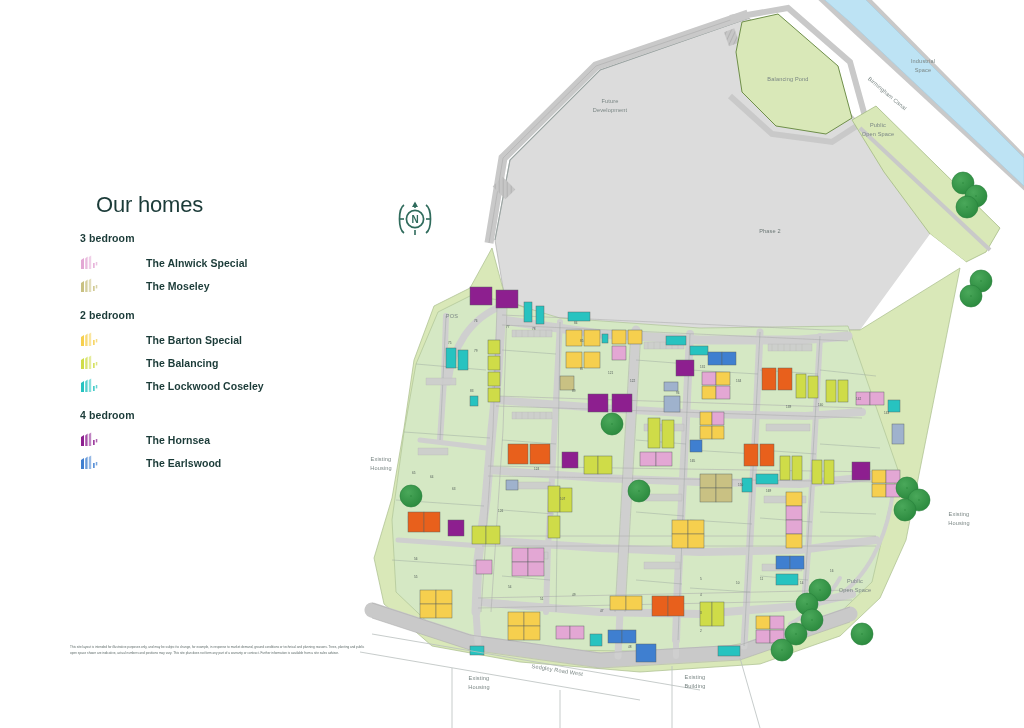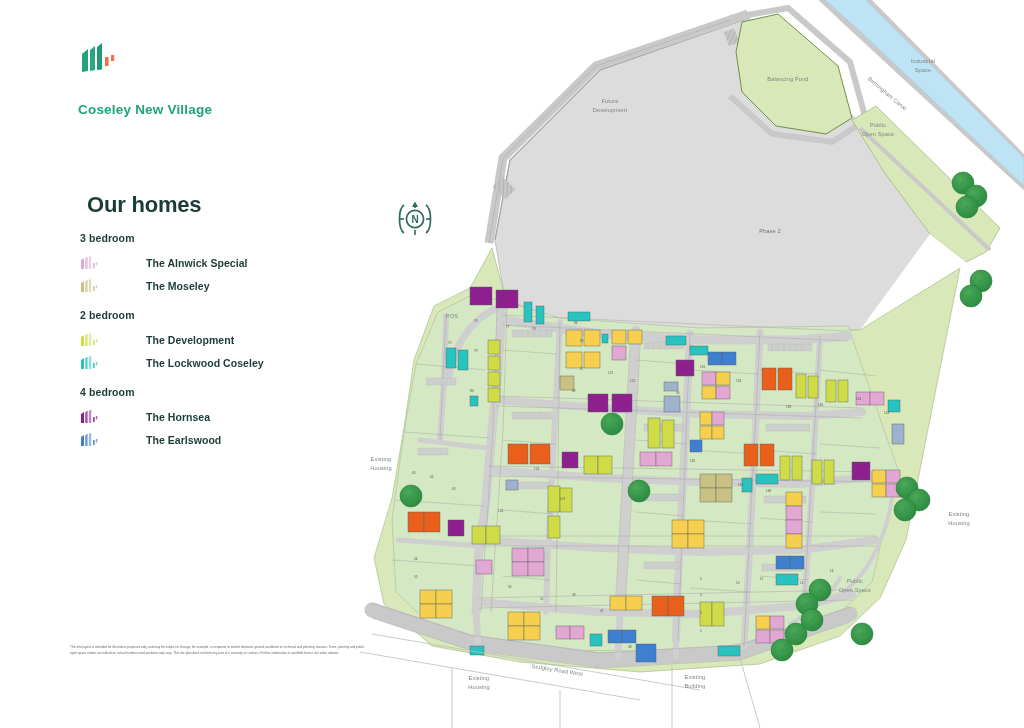--- a/index.html
+++ b/index.html
@@ -17,21 +17,21 @@
 
   #brand{position:absolute;left:78px;top:40px;width:240px;}
   #brand-mark{width:48px;height:40px;position:relative;}
   #brand-name{
     margin-top:22px;font-size:13.5px;font-weight:700;letter-spacing:.2px;
     color:#20a37a;
   }
 
   #legend{position:absolute;left:80px;top:192px;width:240px;}
   #legend h1{
-    font-size:22px;font-weight:700;letter-spacing:-.2px;margin:0 0 14px 7px;
+    font-size:22px;font-weight:400;letter-spacing:-.2px;margin:0 0 14px 16px;
     color:#1b3b38;
   }
   .bed-head{
     font-size:10.5px;font-weight:700;color:#1b3b38;margin:12px 0 7px 0;
     letter-spacing:.1px;
   }
   .bed-head:first-of-type{margin-top:0;}
   .lrow{display:flex;align-items:center;height:23px;gap:36px;}
   .lswatch{width:22px;height:15px;margin-right:8px;flex:0 0 22px;}
   .lname{font-size:10.5px;font-weight:700;color:#1b3b38;letter-spacing:.05px;}
@@ -56,34 +56,20 @@
   }
   #compass{position:absolute;left:392px;top:196px;width:46px;height:46px;}
 </style>
 </head>
 <body>
 
 <div id="page">
 
   <div id="left-panel">
 
-    <div id="brand">
-      <div id="brand-mark">
-        <svg width="48" height="40" viewBox="0 0 48 40">
-          <g>
-            <path d="M4 32 L4 14 L10 9 L10 31 Z" fill="#22a37b"></path>
-            <path d="M12 31 L12 10 L17 6 L17 30 Z" fill="#2aa886"></path>
-            <path d="M19 30 L19 7 L24 3 L24 29.5 Z" fill="#1f9c76"></path>
-            <rect x="27" y="17" width="3.6" height="9" fill="#f0714a"></rect>
-            <rect x="33" y="15" width="3.2" height="6" fill="#f0714a"></rect>
-          </g>
-        </svg>
-      </div>
-      <div id="brand-name">Coseley New Village</div>
-    </div>
 
     <div id="legend">
       <h1>Our homes</h1>
 
       <div class="bed-head">3 bedroom</div>
       <div class="lrow">
         <span class="lswatch">
           <svg width="22" height="15" viewBox="0 0 22 15">
               <g fill="#e3a7d4">
             <path d="M1 14 L1 5 L4 3 L4 14 Z"></path>
@@ -108,30 +94,44 @@
           </g>
             </svg>
         </span>
         <span class="lname">The Moseley</span>
       </div>
 
       <div class="bed-head">2 bedroom</div>
       <div class="lrow">
         <span class="lswatch">
           <svg width="22" height="15" viewBox="0 0 22 15">
+              <g fill="#f6cf4e">
+            <path d="M1 14 L1 5 L4 3 L4 14 Z"></path>
+                <path d="M5.2 14 L5.2 3.4 L7.6 1.6 L7.6 14 Z" opacity=".78"></path>
+            <path d="M8.8 14 L8.8 2 L11.2 .4 L11.2 14 Z" opacity=".55"></path>
+            <rect x="13" y="8" width="1.7" height="5" opacity=".85"></rect>
+                <rect x="15.8" y="7" width="1.5" height="3.4" opacity=".7"></rect>
+          </g>
+            </svg>
+        </span>
+        <span class="lname">The Barton Special</span>
+      </div>
+      <div class="lrow">
+        <span class="lswatch">
+          <svg width="22" height="15" viewBox="0 0 22 15">
               <g fill="#cfdc48">
             <path d="M1 14 L1 5 L4 3 L4 14 Z"></path>
                 <path d="M5.2 14 L5.2 3.4 L7.6 1.6 L7.6 14 Z" opacity=".78"></path>
             <path d="M8.8 14 L8.8 2 L11.2 .4 L11.2 14 Z" opacity=".55"></path>
             <rect x="13" y="8" width="1.7" height="5" opacity=".85"></rect>
                 <rect x="15.8" y="7" width="1.5" height="3.4" opacity=".7"></rect>
           </g>
             </svg>
         </span>
-        <span class="lname">The Development</span>
+        <span class="lname">The Balancing</span>
       </div>
       <div class="lrow">
         <span class="lswatch">
           <svg width="22" height="15" viewBox="0 0 22 15">
               <g fill="#27c3c0">
             <path d="M1 14 L1 5 L4 3 L4 14 Z"></path>
                 <path d="M5.2 14 L5.2 3.4 L7.6 1.6 L7.6 14 Z" opacity=".78"></path>
             <path d="M8.8 14 L8.8 2 L11.2 .4 L11.2 14 Z" opacity=".55"></path>
             <rect x="13" y="8" width="1.7" height="5" opacity=".85"></rect>
                 <rect x="15.8" y="7" width="1.5" height="3.4" opacity=".7"></rect>

